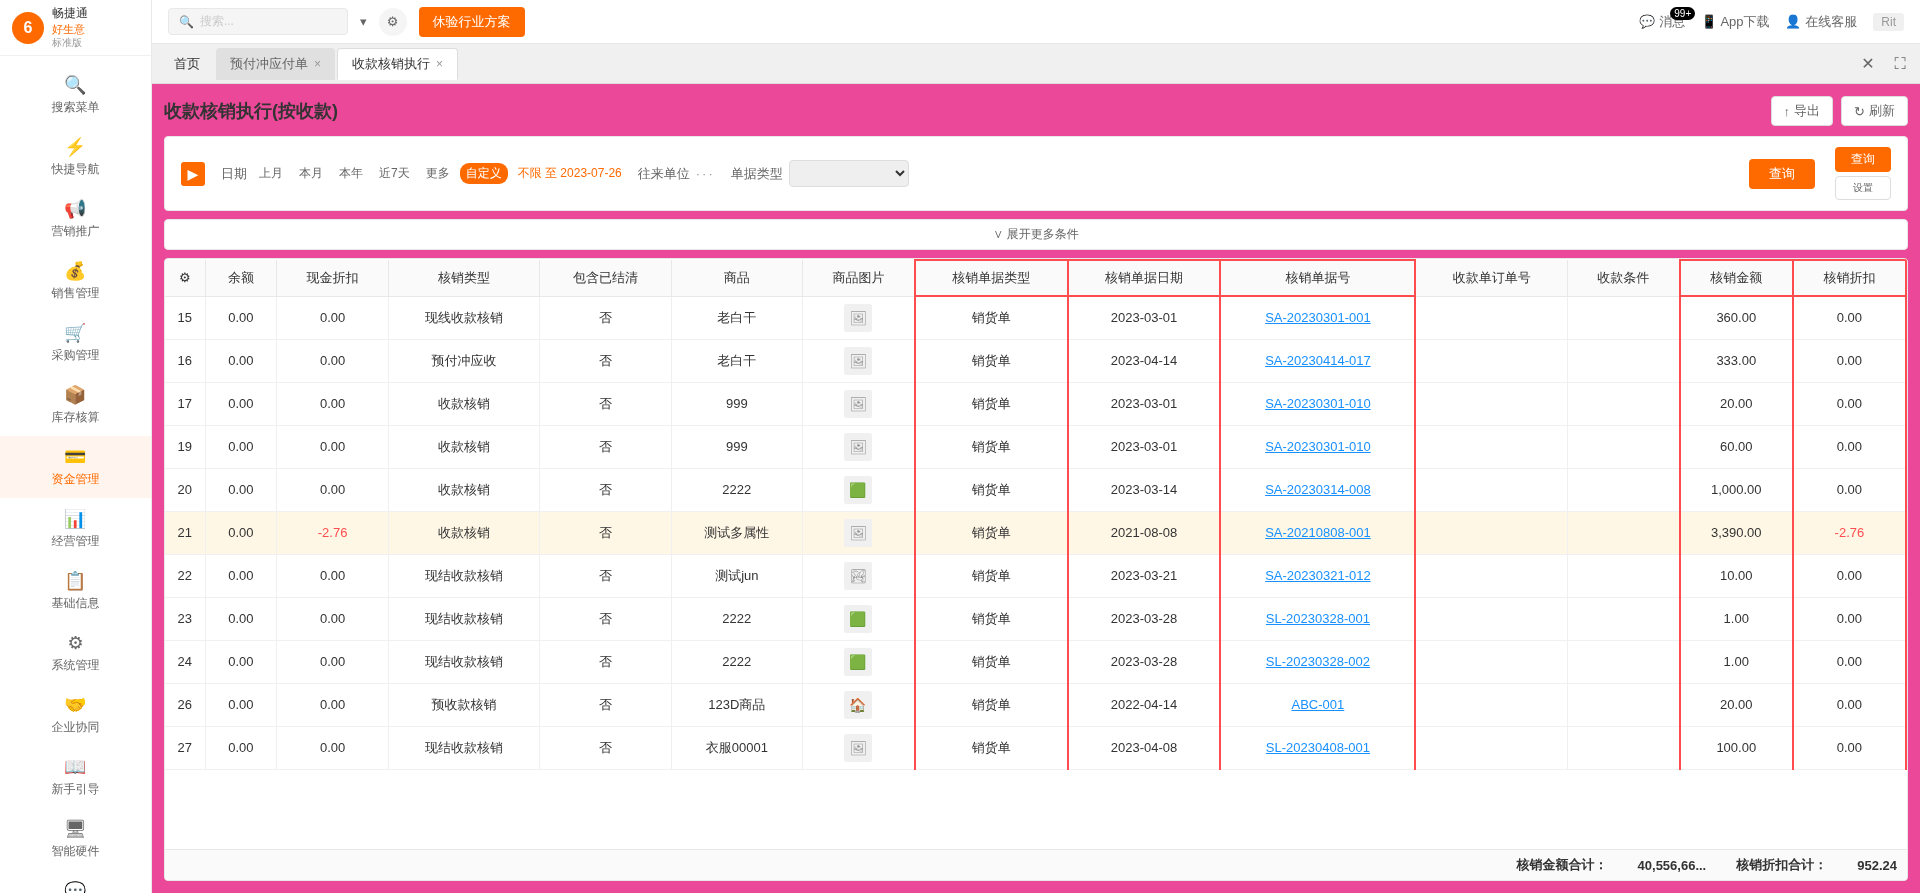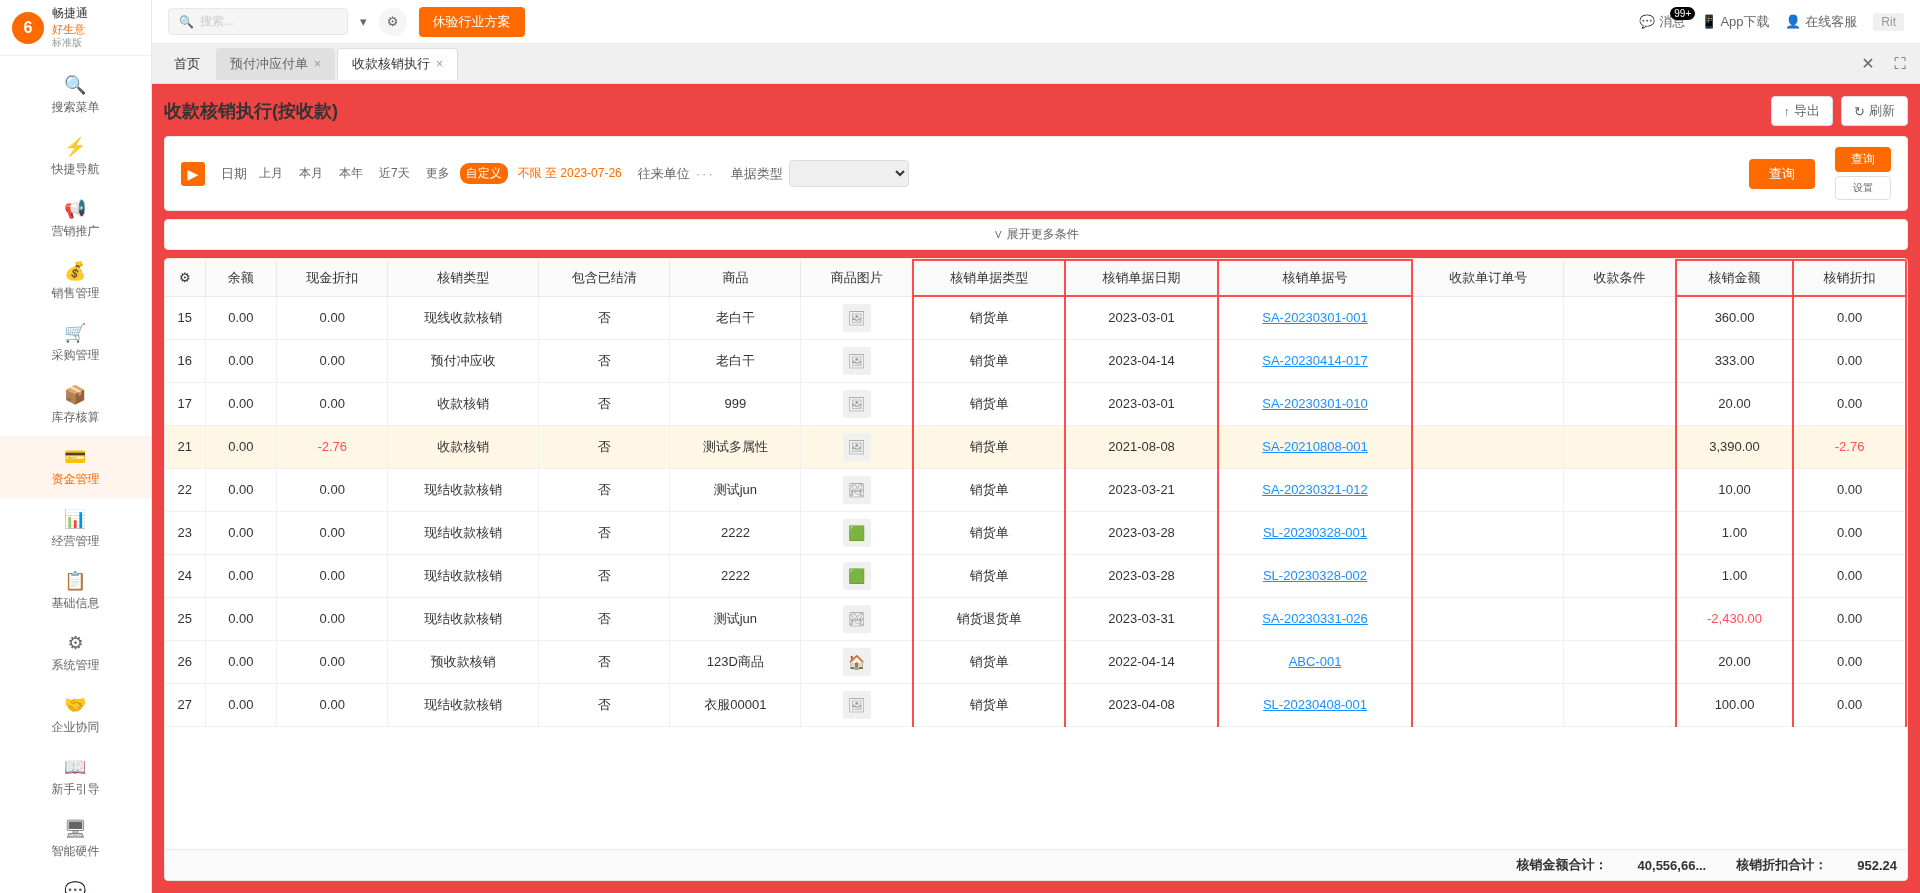--- a/index.html
+++ b/index.html
@@ -36,21 +36,21 @@
     .tabbar { height: 40px; background: #f0f0f0; display: flex; align-items: center; padding: 0 8px; gap: 2px; flex-shrink: 0; border-bottom: 1px solid #ddd; }
     .tab { height: 32px; padding: 0 14px; display: flex; align-items: center; gap: 6px; cursor: pointer; border-radius: 4px 4px 0 0; font-size: 13px; background: #e0e0e0; color: #666; }
     .tab.active { background: #fff; color: #333; border: 1px solid #ddd; border-bottom: 1px solid #fff; }
     .tab-home { background: transparent; color: #333; }
     .tab-close { color: #999; font-size: 12px; cursor: pointer; }
     .tabbar-spacer { flex: 1; }
     .tabbar-actions { display: flex; gap: 8px; align-items: center; }
     .tabbar-action-btn { width: 24px; height: 24px; display: flex; align-items: center; justify-content: center; color: #666; cursor: pointer; font-size: 16px; }
 
     
-    .page-content { flex: 1; overflow: hidden; display: flex; flex-direction: column; background: #ef4444; padding: 12px; }
+    .page-content { flex: 1; overflow: hidden; display: flex; flex-direction: column; background: #ec4899; padding: 12px; }
     .page-header { display: flex; align-items: center; justify-content: space-between; margin-bottom: 10px; }
     .page-title { font-size: 18px; font-weight: bold; color: #333; }
     .page-actions { display: flex; gap: 8px; }
     .page-action-btn { display: flex; align-items: center; gap: 4px; padding: 5px 12px; border: 1px solid #ddd; border-radius: 4px; background: #fff; cursor: pointer; font-size: 13px; color: #666; }
 
     
     .filter-bar { background: #fff; border-radius: 4px; padding: 10px 16px; margin-bottom: 8px; display: flex; align-items: center; gap: 16px; flex-wrap: wrap; border: 1px solid #e8e8e8; }
     .filter-expand-btn { width: 24px; height: 24px; background: #ff6a00; color: white; border: none; border-radius: 3px; cursor: pointer; display: flex; align-items: center; justify-content: center; font-size: 14px; flex-shrink: 0; }
     .filter-item { display: flex; align-items: center; gap: 6px; font-size: 13px; color: #333; }
     .filter-label { color: #666; }
@@ -317,20 +317,52 @@
     <td>999</td>
     <td><span class="image-cell" style="font-size:14px;">🖼</span></td>
     <td style="border-left: 2px solid #ff4d4f; border-right: 2px solid #ff4d4f;">销货单</td>
     <td style="border-left: 2px solid #ff4d4f; border-right: 2px solid #ff4d4f;">2023-03-01</td>
     <td style="border-left: 2px solid #ff4d4f; border-right: 2px solid #ff4d4f;"><span class="link-cell">SA-20230301-010</span></td>
     <td></td>
     <td></td>
     <td style="border-left: 2px solid #ff4d4f; border-right: 2px solid #ff4d4f;" class="">20.00</td>
     <td style="border-left: 2px solid #ff4d4f; border-right: 2px solid #ff4d4f;" class="">0.00</td>
   </tr>
+              <tr>
+    <td>19</td>
+    <td>0.00</td>
+    <td class="">0.00</td>
+    <td>收款核销</td>
+    <td>否</td>
+    <td>999</td>
+    <td><span class="image-cell" style="font-size:14px;">🖼</span></td>
+    <td style="border-left: 2px solid #ff4d4f; border-right: 2px solid #ff4d4f;">销货单</td>
+    <td style="border-left: 2px solid #ff4d4f; border-right: 2px solid #ff4d4f;">2023-03-01</td>
+    <td style="border-left: 2px solid #ff4d4f; border-right: 2px solid #ff4d4f;"><span class="link-cell">SA-20230301-010</span></td>
+    <td></td>
+    <td></td>
+    <td style="border-left: 2px solid #ff4d4f; border-right: 2px solid #ff4d4f;" class="">60.00</td>
+    <td style="border-left: 2px solid #ff4d4f; border-right: 2px solid #ff4d4f;" class="">0.00</td>
+  </tr>
+              <tr>
+    <td>20</td>
+    <td>0.00</td>
+    <td class="">0.00</td>
+    <td>收款核销</td>
+    <td>否</td>
+    <td>2222</td>
+    <td><span class="image-cell" style="font-size:14px;">🟩</span></td>
+    <td style="border-left: 2px solid #ff4d4f; border-right: 2px solid #ff4d4f;">销货单</td>
+    <td style="border-left: 2px solid #ff4d4f; border-right: 2px solid #ff4d4f;">2023-03-14</td>
+    <td style="border-left: 2px solid #ff4d4f; border-right: 2px solid #ff4d4f;"><span class="link-cell">SA-20230314-008</span></td>
+    <td></td>
+    <td></td>
+    <td style="border-left: 2px solid #ff4d4f; border-right: 2px solid #ff4d4f;" class="">1,000.00</td>
+    <td style="border-left: 2px solid #ff4d4f; border-right: 2px solid #ff4d4f;" class="">0.00</td>
+  </tr>
               <tr class="highlighted">
     <td>21</td>
     <td>0.00</td>
     <td class="negative">-2.76</td>
     <td>收款核销</td>
     <td>否</td>
     <td>测试多属性</td>
     <td><span class="image-cell" style="font-size:14px;">🖼</span></td>
     <td style="border-left: 2px solid #ff4d4f; border-right: 2px solid #ff4d4f;">销货单</td>
     <td style="border-left: 2px solid #ff4d4f; border-right: 2px solid #ff4d4f;">2021-08-08</td>
@@ -379,36 +411,20 @@
     <td>现结收款核销</td>
     <td>否</td>
     <td>2222</td>
     <td><span class="image-cell" style="font-size:14px;">🟩</span></td>
     <td style="border-left: 2px solid #ff4d4f; border-right: 2px solid #ff4d4f;">销货单</td>
     <td style="border-left: 2px solid #ff4d4f; border-right: 2px solid #ff4d4f;">2023-03-28</td>
     <td style="border-left: 2px solid #ff4d4f; border-right: 2px solid #ff4d4f;"><span class="link-cell">SL-20230328-002</span></td>
     <td></td>
     <td></td>
     <td style="border-left: 2px solid #ff4d4f; border-right: 2px solid #ff4d4f;" class="">1.00</td>
-    <td style="border-left: 2px solid #ff4d4f; border-right: 2px solid #ff4d4f;" class="">0.00</td>
-  </tr>
-              <tr>
-    <td>25</td>
-    <td>0.00</td>
-    <td class="">0.00</td>
-    <td>现结收款核销</td>
-    <td>否</td>
-    <td>测试jun</td>
-    <td><span class="image-cell" style="font-size:14px;">🏞</span></td>
-    <td style="border-left: 2px solid #ff4d4f; border-right: 2px solid #ff4d4f;">销货退货单</td>
-    <td style="border-left: 2px solid #ff4d4f; border-right: 2px solid #ff4d4f;">2023-03-31</td>
-    <td style="border-left: 2px solid #ff4d4f; border-right: 2px solid #ff4d4f;"><span class="link-cell">SA-20230331-026</span></td>
-    <td></td>
-    <td></td>
-    <td style="border-left: 2px solid #ff4d4f; border-right: 2px solid #ff4d4f;" class="negative">-2,430.00</td>
     <td style="border-left: 2px solid #ff4d4f; border-right: 2px solid #ff4d4f;" class="">0.00</td>
   </tr>
               <tr>
     <td>26</td>
     <td>0.00</td>
     <td class="">0.00</td>
     <td>预收款核销</td>
     <td>否</td>
     <td>123D商品</td>
     <td><span class="image-cell" style="font-size:14px;">🏠</span></td>

